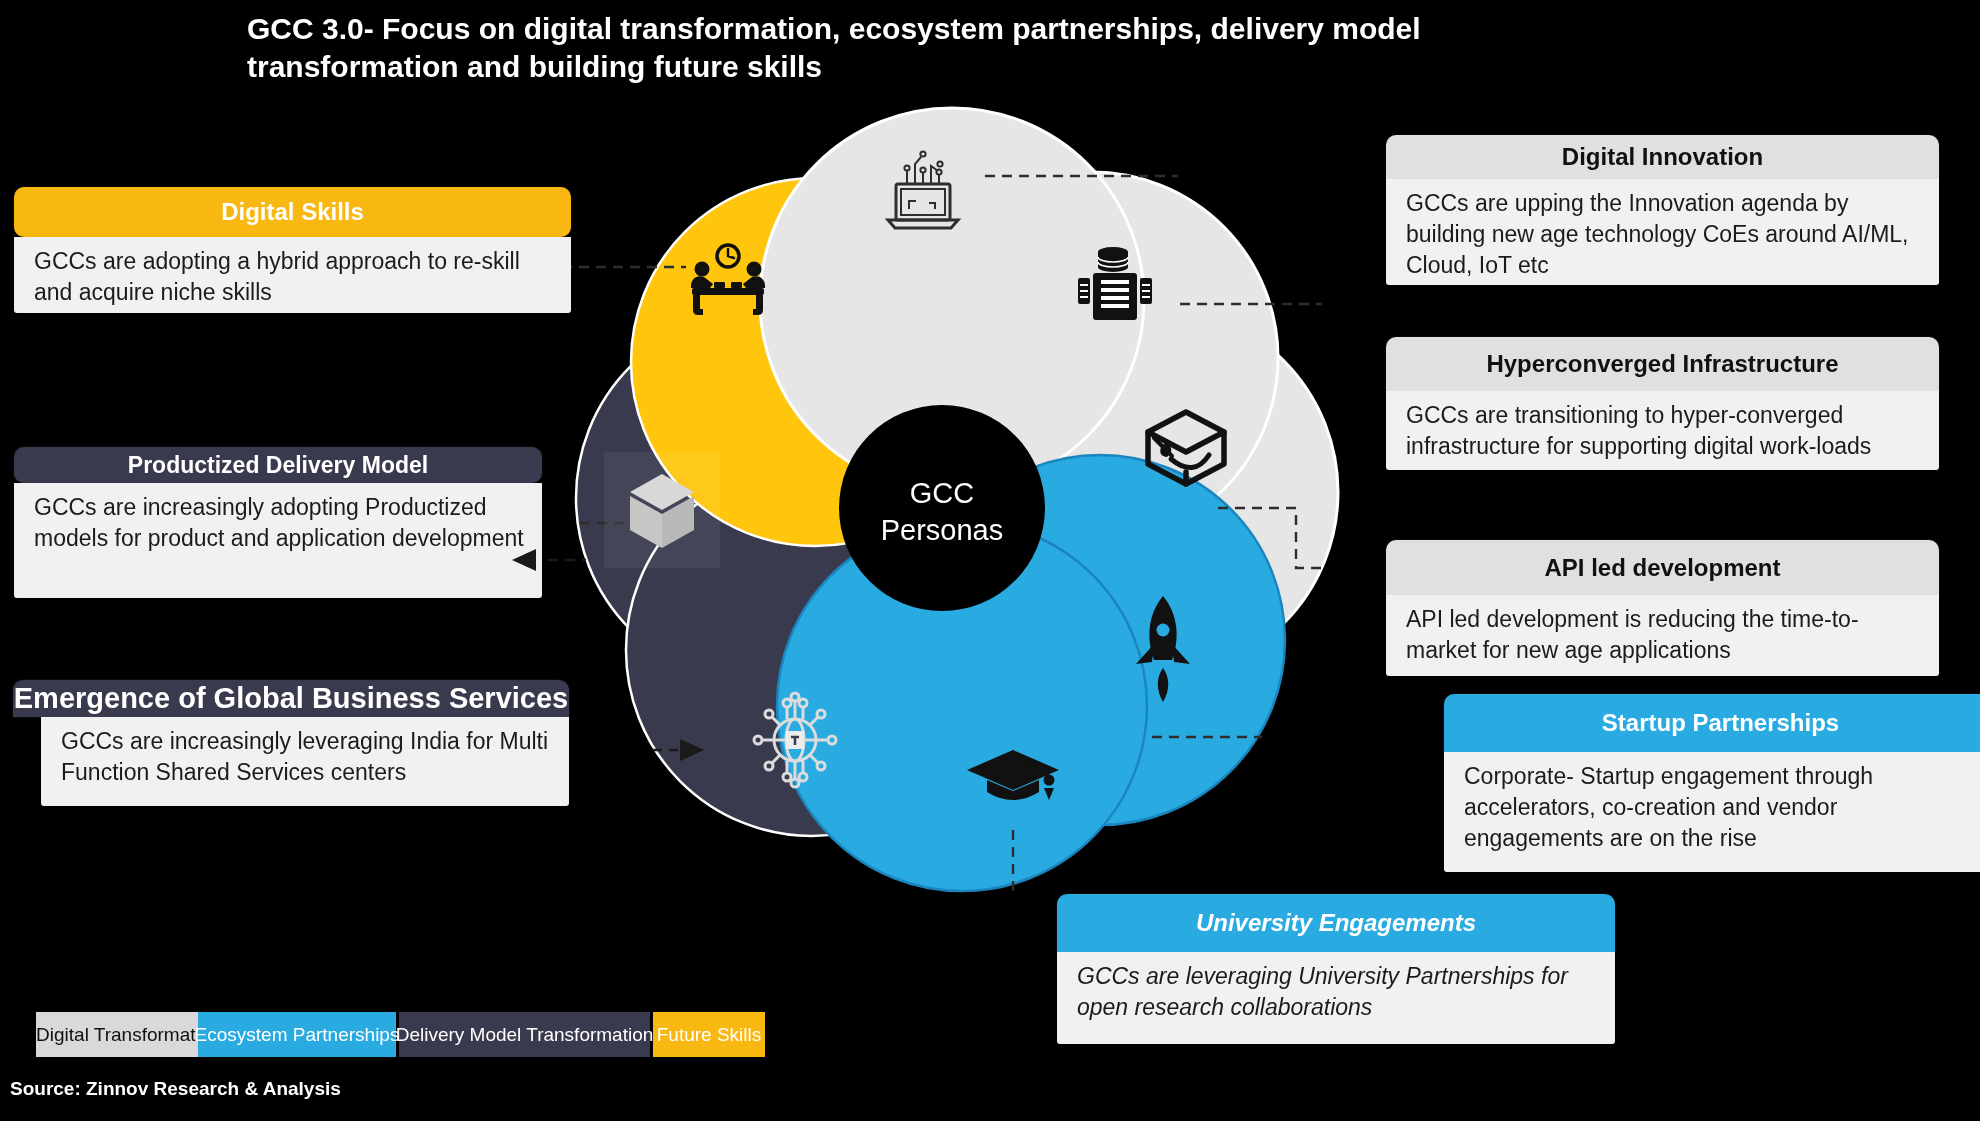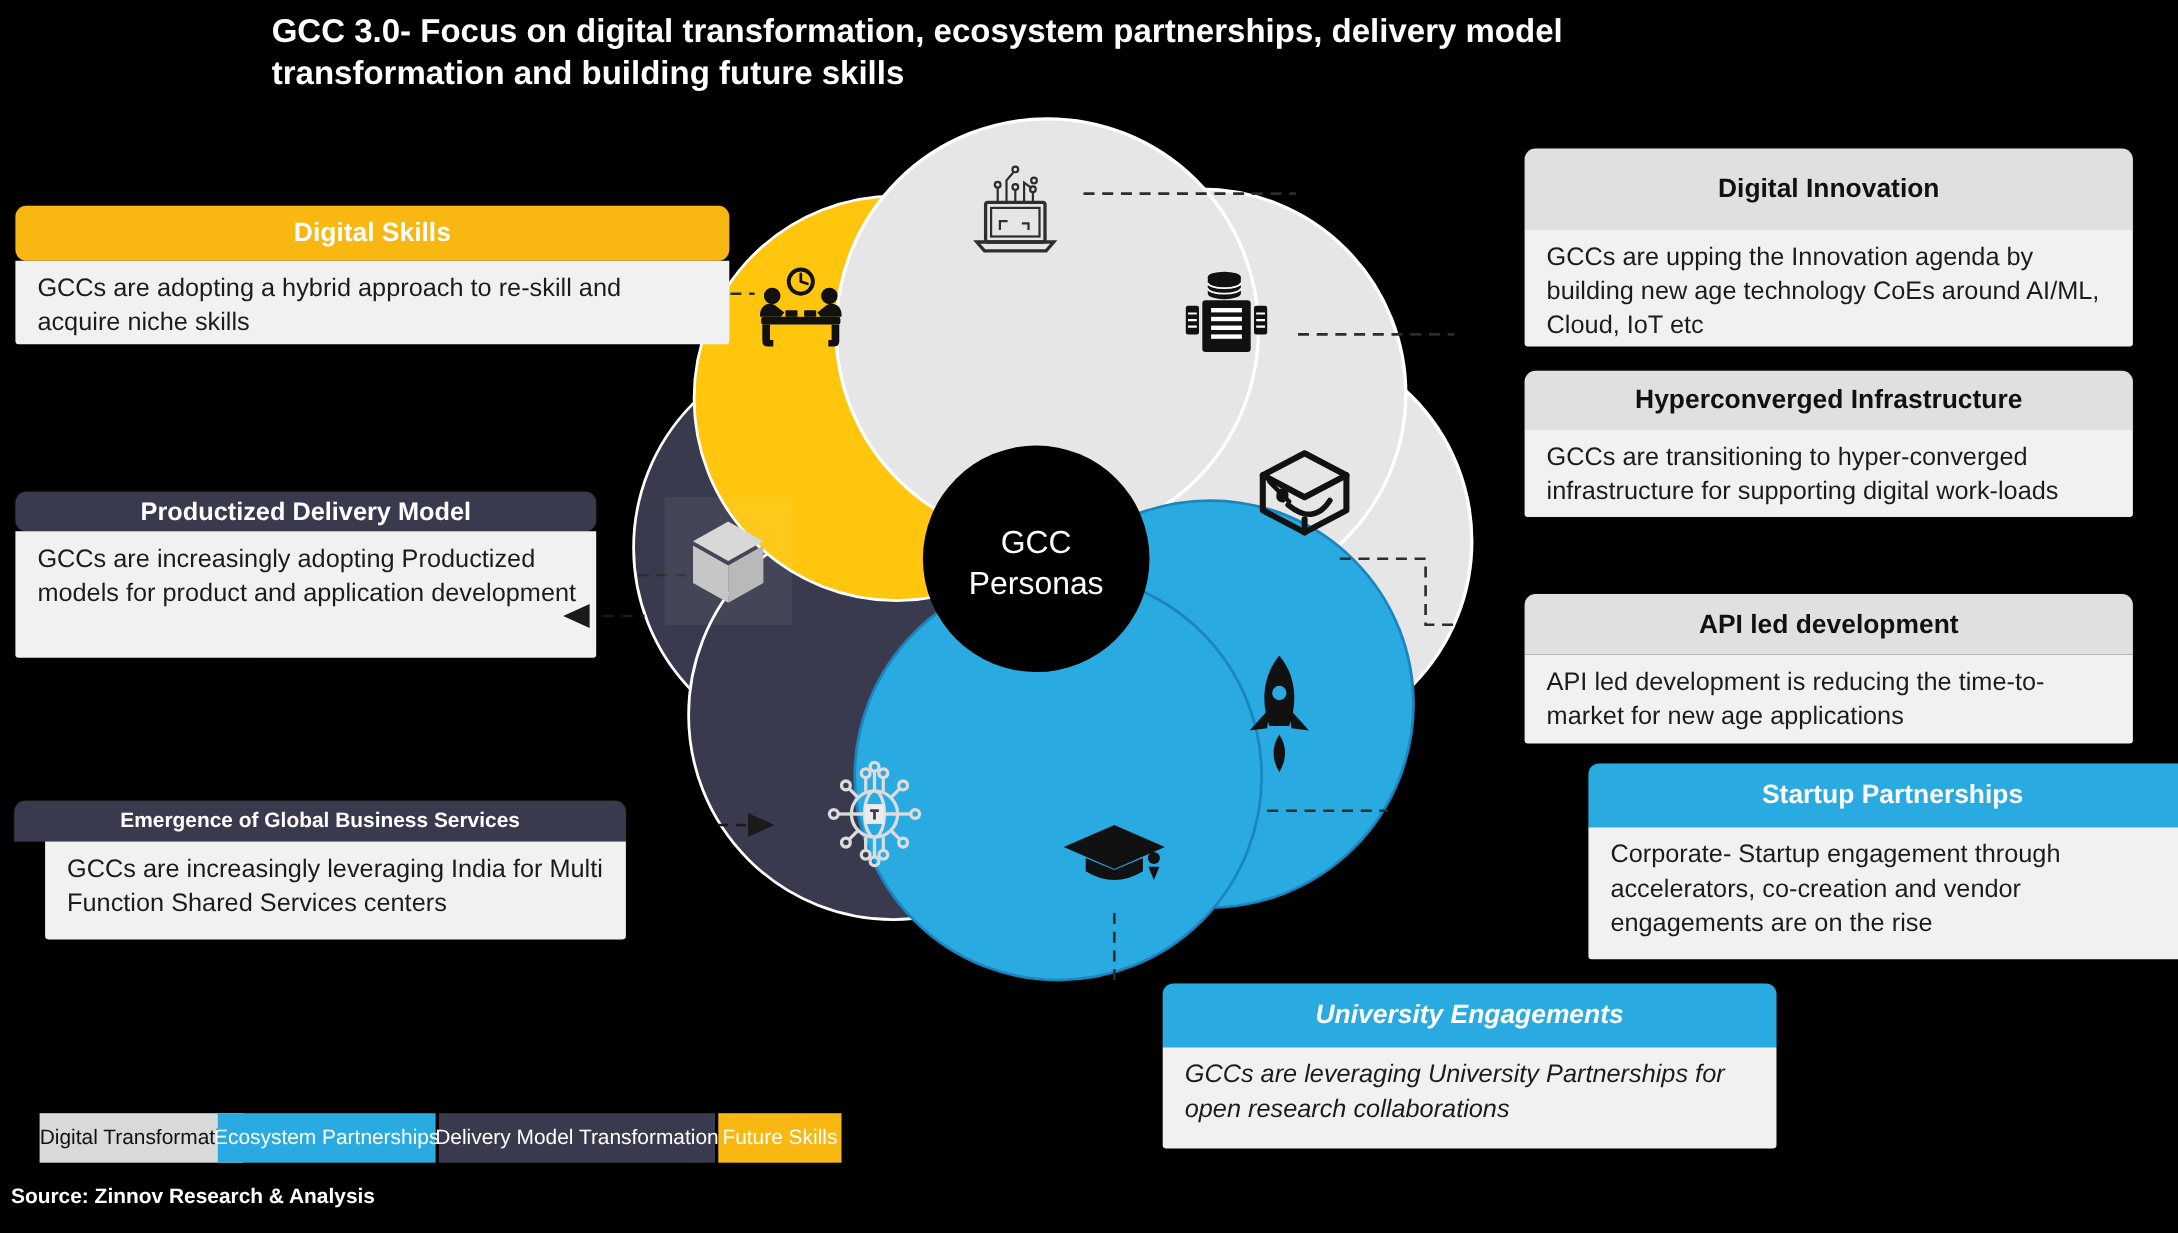--- a/index.html
+++ b/index.html
@@ -26,33 +26,33 @@
     background:var(--body-bg,#F1F1F1); color:var(--text-dark,#1B1B1B);
     font-size:23px; line-height:31px; padding:9px 17px 10px 20px;
     box-sizing:border-box; border-radius:0 0 3px 3px;
   }
   .hd-yellow{background:var(--yellow-header,#F9B712); color:#fff; border-radius:10px!important;}
   .hd-navy{background:var(--navy,#3A3A4E); color:#fff;}
   .hd-gray{background:var(--header-gray,#E0E0E0); color:#111;}
   .hd-blue{background:var(--blue,#29ABE2); color:#fff;}
 
   
-  .co-digital-skills{left:14px; top:187px; width:649px;}
+  .co-digital-skills{left:14px; top:187px; width:557px;}
   .co-digital-skills .hd{height:50px;}
   .co-digital-skills .bd{height:76px;}
   .co-productized{left:14px; top:447px; width:528px;}
   .co-productized .hd{height:36px; font-size:23px;border-radius:10px;}
   .co-productized .bd{height:115px;}
   .co-emergence{left:13px; top:680px; width:556px;}
-  .co-emergence .hd{height:37px; font-size:19px;margin-top:48px;}
+  .co-emergence .hd{height:37px; font-size:29px;}
   .co-emergence .bd{height:89px;margin-left:28px;}
 
   
   .co-innovation{left:1386px; top:135px; width:553px;}
-  .co-innovation .hd{height:74px;}
+  .co-innovation .hd{height:44px;}
   .co-innovation .bd{height:106px;}
   .co-hyperconverged{left:1386px; top:337px; width:553px;}
   .co-hyperconverged .hd{height:54px;}
   .co-hyperconverged .bd{height:79px;}
   .co-api{left:1386px; top:540px; width:553px;}
   .co-api .hd{height:55px;}
   .co-api .bd{height:81px;}
   .co-startup{left:1444px; top:694px; width:553px;border-radius:20px;}
   .co-startup .hd{height:58px;}
   .co-startup .bd{height:120px;}

